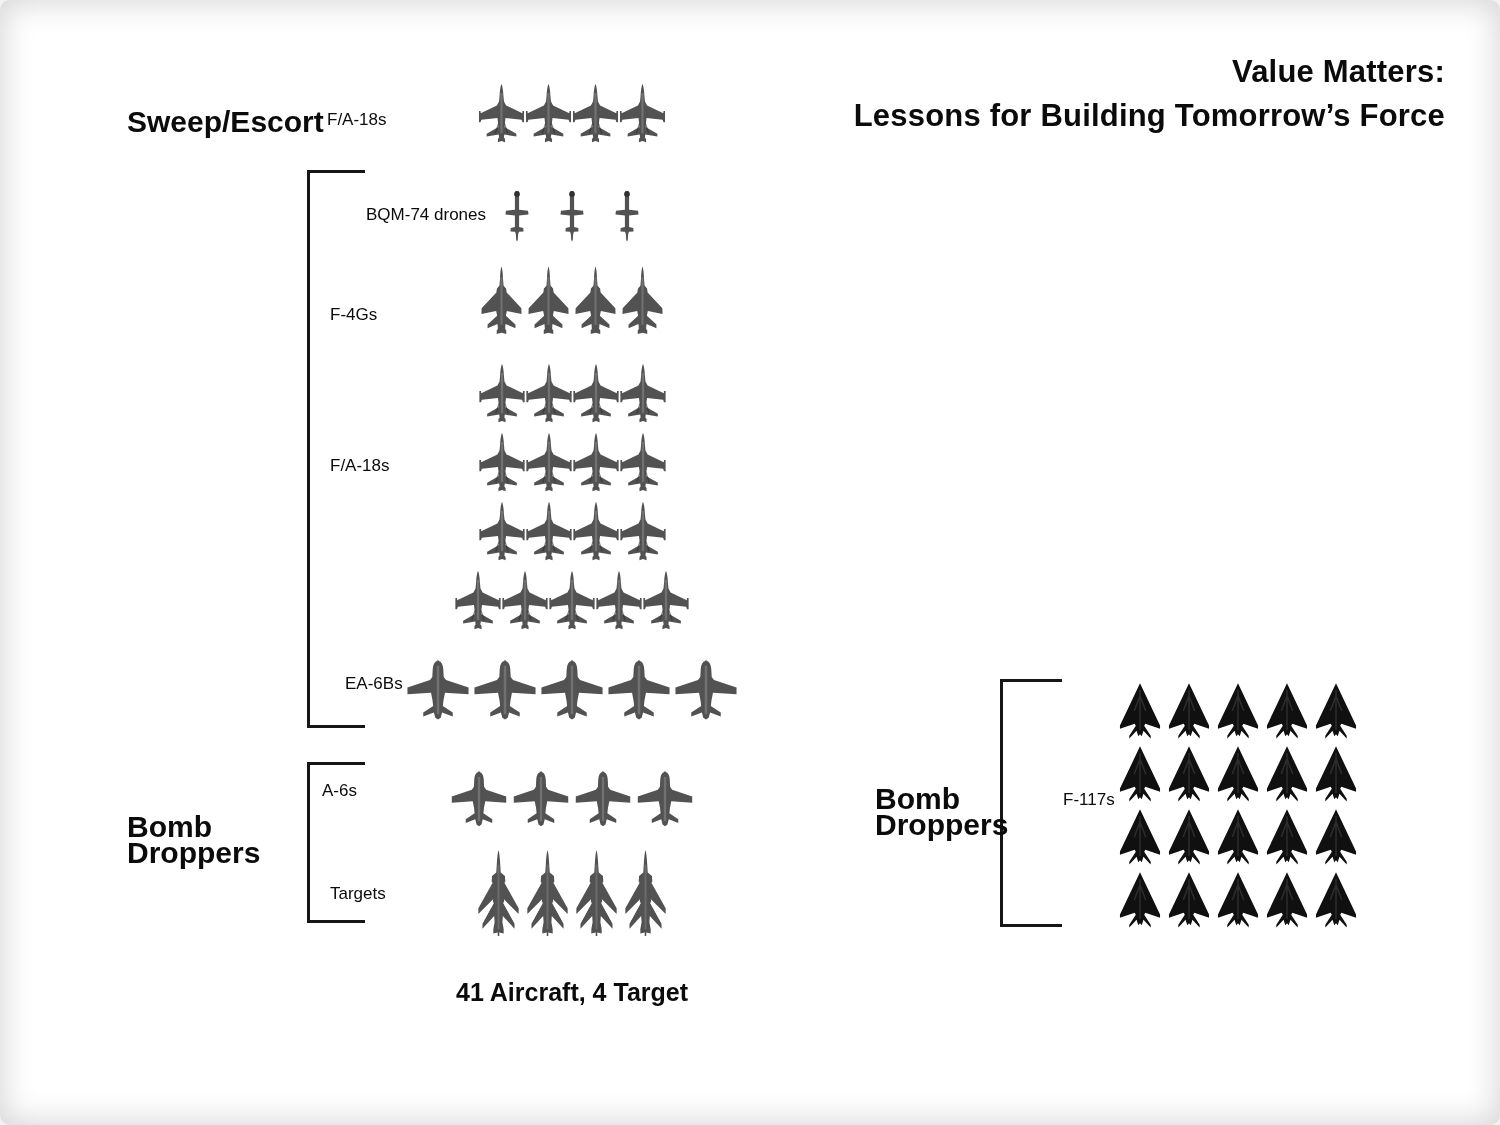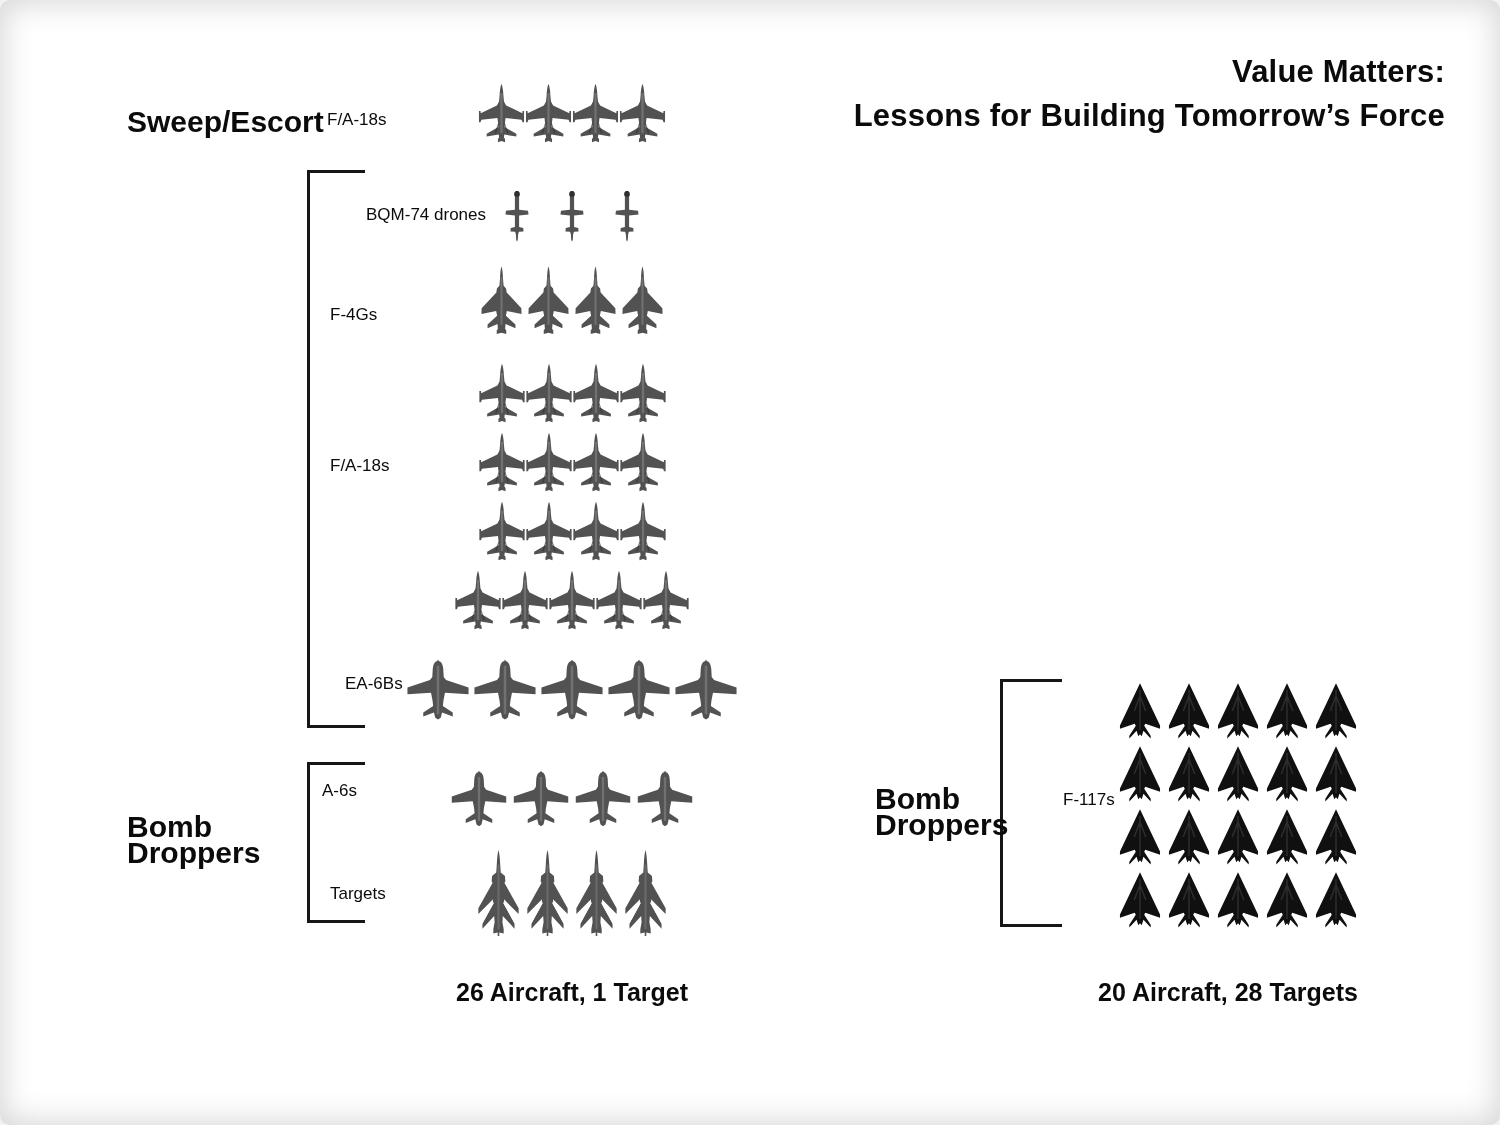--- a/index.html
+++ b/index.html
@@ -332,16 +332,15 @@
         </svg>
         <svg class="plane plane-f117" aria-hidden="true">
           <use href="#sym-f117"></use>
         </svg>
         <svg class="plane plane-f117" aria-hidden="true">
           <use href="#sym-f117"></use>
         </svg>
       </div>
     </div>
 
-  <div class="caption" style="left:572px; top:978px;">26 Aircraft, 1 Target</div>
-  <div class="caption" style="left:1228px; top:978px;">20 Aircraft, 28 Targets</div>
+  <div class="caption" style="left:572px; top:978px;">41 Aircraft, 4 Target</div>
 
 </div>
 
 </body></html>

